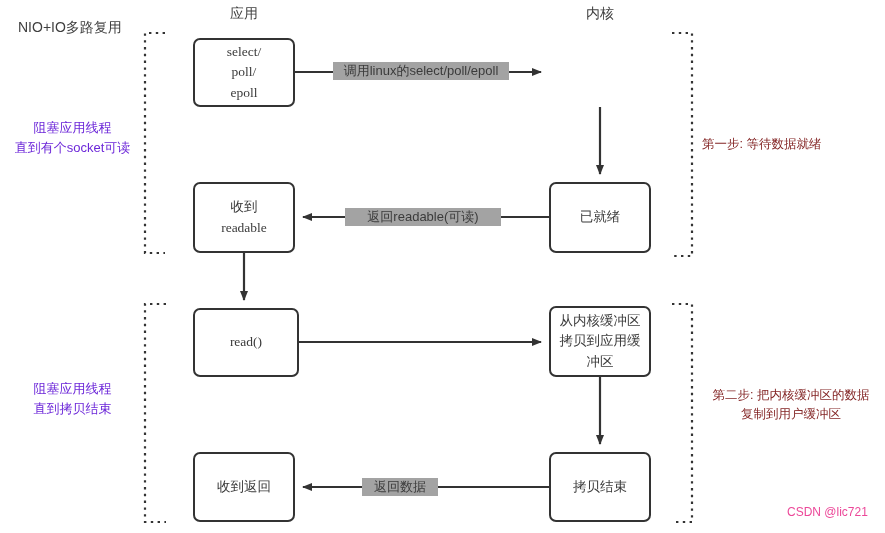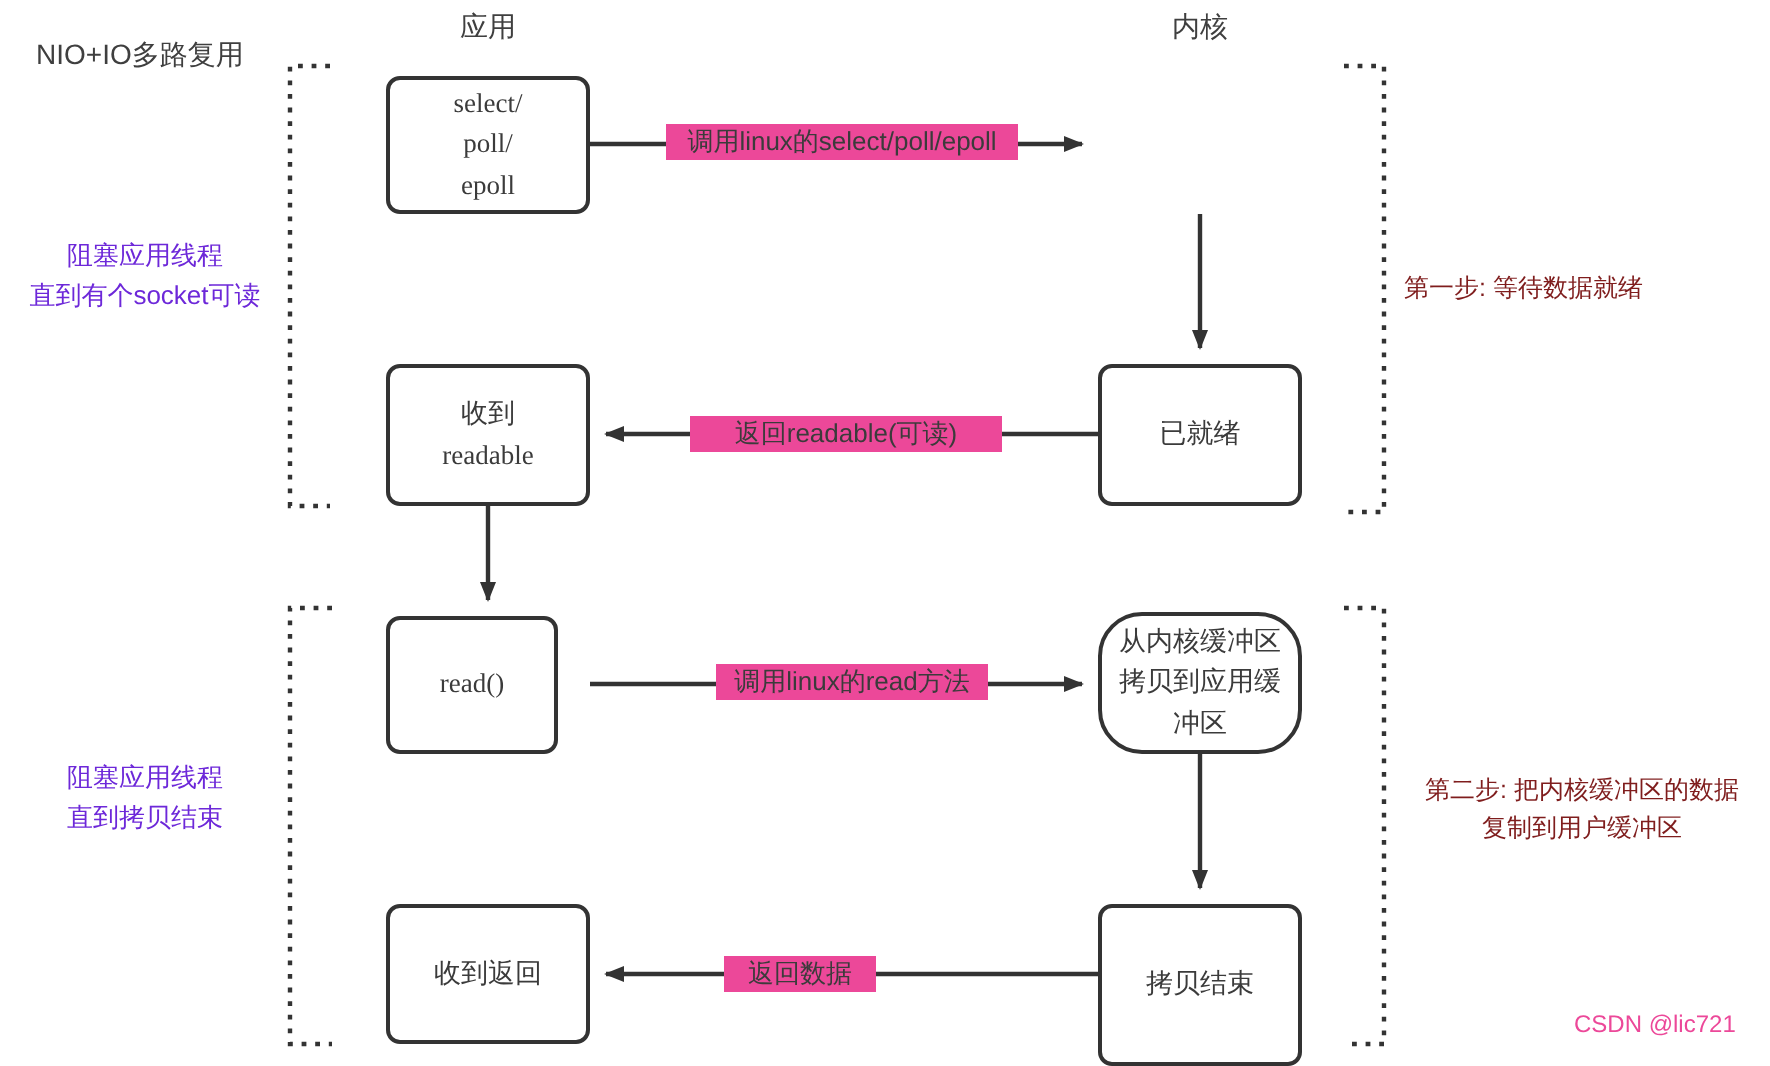--- a/index.html
+++ b/index.html
@@ -58,21 +58,21 @@
   .right-note {
     font-size: 12.5px;
     color: #7f1d1d;
     text-align: center;
     line-height: 1.5;
     white-space: pre-line;
   }
   .edge-label {
     font-size: 13px;
     color: #3b3b3b;
-    background: #ec4899;
+    background: #a3a3a3;
     padding: 0 3px;
     white-space: nowrap;
     text-align: center;
   }
   .watermark {
     font-size: 12px;
     color: #ec4899;
     white-space: nowrap;
   }
   svg.layer {
@@ -141,39 +141,38 @@
 
 
   <div class="abs node" style="left:193px; top:182px; width:102px; height:71px;">
     <span>收到<br>readable</span>
   </div>
 
   <div class="abs node" style="left:549px; top:182px; width:102px; height:71px;">
     <span>已就绪</span>
   </div>
 
-  <div class="abs node" style="left:193px; top:308px; width:86px; height:69px;">
+  <div class="abs node" style="left:193px; top:308px; width:106px; height:69px;">
     <span>read()</span>
   </div>
 
-  <div class="abs node" style="left:549px; top:306px; width:102px; height:71px;border-radius:22px;">
+  <div class="abs node" style="left:549px; top:306px; width:102px; height:71px;">
     <span>从内核缓冲区<br>拷贝到应用缓<br>冲区</span>
   </div>
 
   <div class="abs node" style="left:193px; top:452px; width:102px; height:70px;">
     <span>收到返回</span>
   </div>
 
-  <div class="abs node" style="left:549px; top:452px; width:102px; height:81px;">
+  <div class="abs node" style="left:549px; top:452px; width:102px; height:70px;">
     <span>拷贝结束</span>
   </div>
 
   <div class="abs edge-label" style="left:333px; top:62px; width:170px;">调用linux的select/poll/epoll</div>
   <div class="abs edge-label" style="left:345px; top:208px; width:150px;">返回readable(可读)</div>
-  <div class="abs edge-label" style="left:358px; top:332px; width:130px;">调用linux的read方法</div>
   <div class="abs edge-label" style="left:362px; top:478px; width:70px;">返回数据</div>
 
   <div class="abs side-note" style="left:5px; top:118px; width:135px;">阻塞应用线程
 直到有个socket可读</div>
   <div class="abs side-note" style="left:5px; top:379px; width:135px;">阻塞应用线程
 直到拷贝结束</div>
 
   <div class="abs right-note" style="left:702px; top:135px; width:175px; text-align:left;">第一步: 等待数据就绪</div>
   <div class="abs right-note" style="left:702px; top:386px; width:178px;">第二步: 把内核缓冲区的数据
 复制到用户缓冲区</div>

